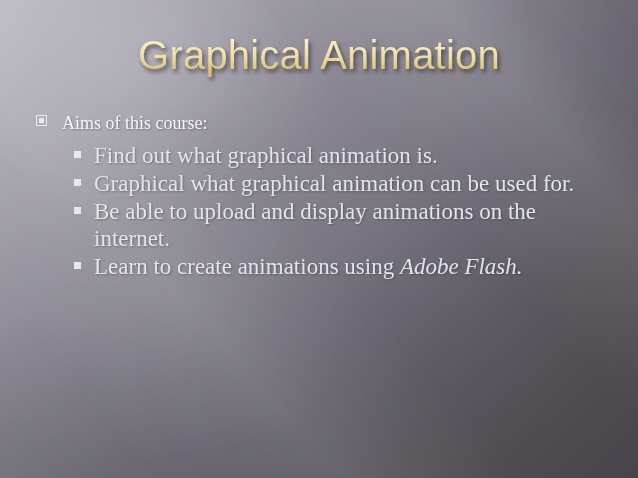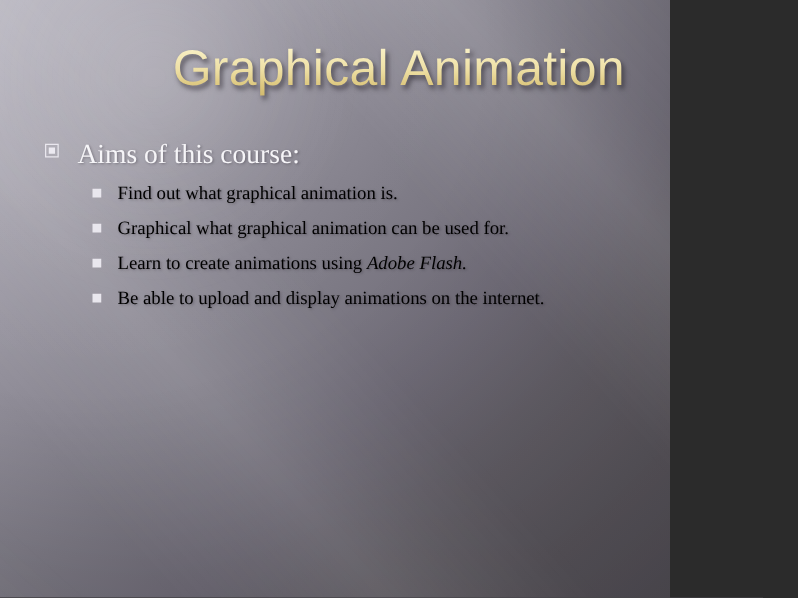--- a/index.html
+++ b/index.html
@@ -3,21 +3,21 @@
 <meta charset="utf-8">
 <style>
   html, body {
     margin: 0;
     padding: 0;
     background: #2b2b2b;
   }
 
   .slide {
     position: relative;
-    width: 536px;
+    width: 638px;
     height: 478px;
     overflow: hidden;
     background: #6e6a76;
     font-family: "Liberation Serif", "DejaVu Serif", serif;
   }
 
   
   .bg-base {
     position: absolute;
     inset: 0;
@@ -166,21 +166,21 @@
     position: absolute;
     left: 2px;
     top: 2px;
     right: 2px;
     bottom: 2px;
     background: #eceaf1;
   }
 
   .lvl1-text {
     color: #f6f5f8;
-    font-size: 22px;
+    font-size: 18px;
     line-height: 30px;
     text-shadow: 1px 1px 2px rgba(35,30,40,0.35);
   }
 
   .sublist {
     margin: 0;
     padding: 0;
     list-style: none;
   }
 
@@ -201,22 +201,22 @@
   }
 
   .sq-filled {
     width: 7px;
     height: 7px;
     background: #e9e7ee;
     display: block;
   }
 
   .lvl2-text {
-    color: #000000;
-    font-size: 15px;
+    color: #e5e5e5;
+    font-size: 23px;
     line-height: 27px;
     text-shadow: 1px 1px 2px rgba(35,30,40,0.35);
     max-width: 500px;
   }
 
   .lvl2-text .ital {
     font-style: italic;
   }
 </style>
 </head>
@@ -256,26 +256,26 @@
         <span class="lvl2-bullet">
           <span class="sq-filled"></span>
         </span>
         <span class="lvl2-text"><span>Graphical what graphical animation can be used for.</span></span>
       </li>
 
       <li class="lvl2-item">
         <span class="lvl2-bullet">
           <span class="sq-filled"></span>
         </span>
+        <span class="lvl2-text"><span>Be able to upload and display animations on the internet.</span></span>
+      </li>
+
+      <li class="lvl2-item">
+        <span class="lvl2-bullet">
+          <span class="sq-filled"></span>
+        </span>
         <span class="lvl2-text"><span>Learn to create animations using </span><span class="ital">Adobe Flash.</span></span>
-      </li>
-
-      <li class="lvl2-item">
-        <span class="lvl2-bullet">
-          <span class="sq-filled"></span>
-        </span>
-        <span class="lvl2-text"><span>Be able to upload and display animations on the internet.</span></span>
       </li>
 
     </ul>
   </div>
 
 </div>
 
 </body></html>

